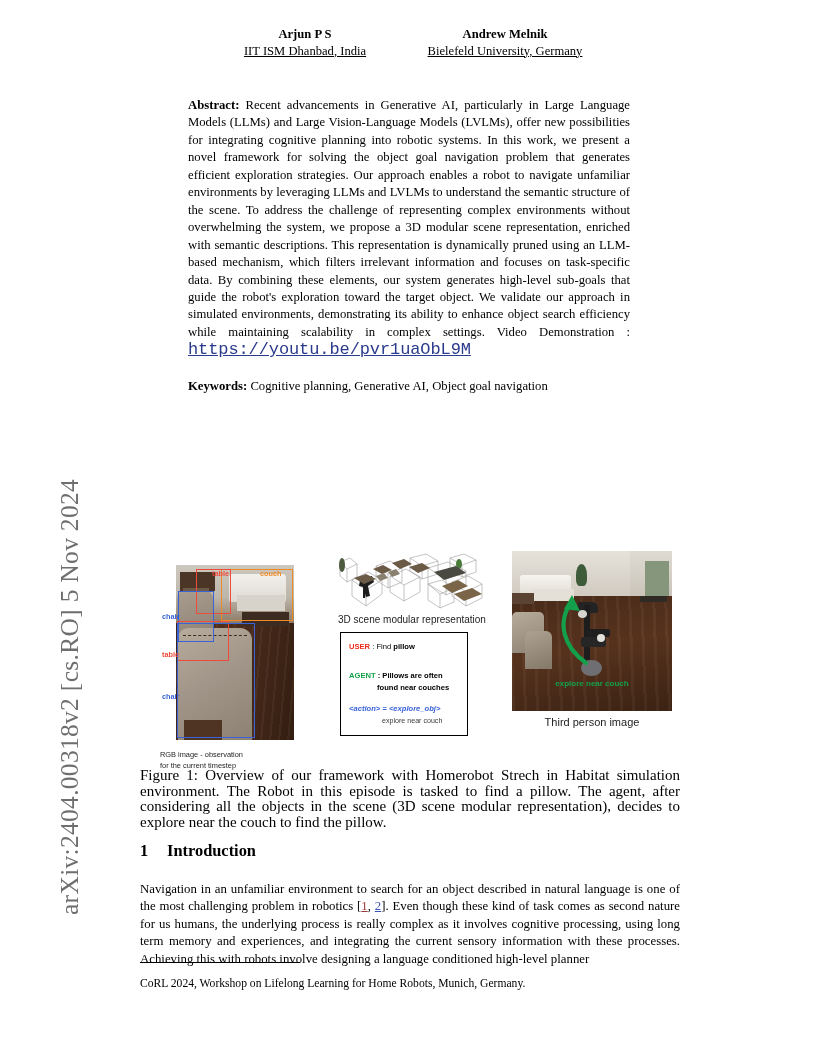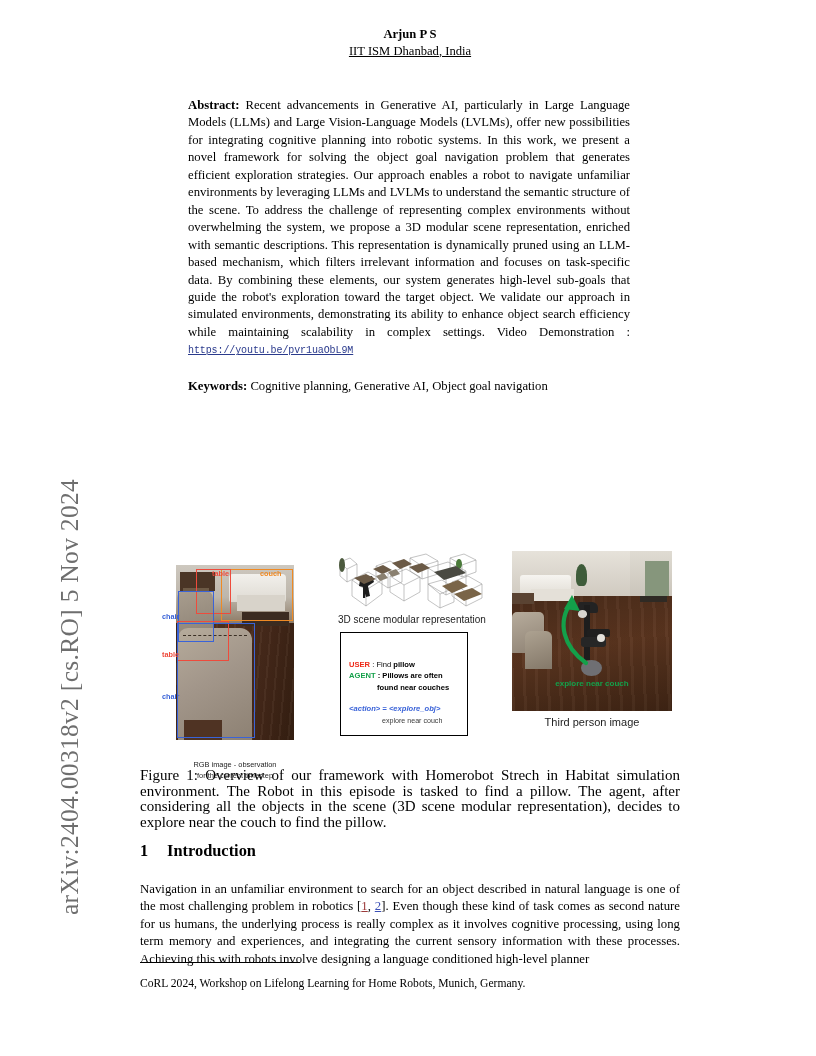--- a/index.html
+++ b/index.html
@@ -85,21 +85,21 @@
     width: 442px;
     font-size: 12.7px;
     line-height: 17.45px;
     text-align: justify;
     text-justify: inter-word;
     hyphens: manual;
   }
   .abstract .lead { font-weight: bold; }
   .mono-link {
     font-family: "Liberation Mono", monospace;
-    font-size: 10px;
+    font-size: 17px;
     color: #2a3a8c;
     letter-spacing: -0.1px;
   }
 
   .keywords {
     margin: 18px 0 0 48px;
     width: 442px;
     font-size: 12.7px;
     line-height: 17.4px;
   }
@@ -204,23 +204,22 @@
   .lbl.orange { color: #ef8a24; }
   .lbl-chair-1 { left: -14px; top: 47px; }
   .lbl-table-l { left: -14px; top: 85px; }
   .lbl-chair-2 { left: -14px; top: 127px; }
   .lbl-table-t { left: 36px;  top: 4px; }
   .lbl-couch-t { left: 84px;  top: 4px; }
 
   .panel-cap {
     position: absolute;
     left: -16px;
-    top: 195px;
+    top: 185px;
     width: 150px;
-    text-align: center;
     font-family: "Liberation Sans", sans-serif;
     font-size: 7.4px;
     line-height: 10.5px;
     color: #1d1d1d;
   }
 
   
   .panelB { position: absolute; left: 192px; top: 0px; width: 160px; height: 216px; }
   .scene3d { position: absolute; left: 0px; top: 4px; width: 160px; height: 58px; }
   .scene-cap {
@@ -233,21 +232,21 @@
   .dialog {
     position: absolute;
     left: 8px; top: 84px;
     width: 128px; height: 104px;
     border: 1.6px solid #000000;
     background: #ffffff;
     box-sizing: border-box;
     font-family: "Liberation Sans", sans-serif;
   }
   .dlg-line { position: absolute; font-size: 7.6px; font-weight: bold; white-space: nowrap; }
-  .dlg-user   { left: 8px;  top: 27px; }
+  .dlg-user   { left: 8px;  top: 9px; }
   .dlg-agent  { left: 8px;  top: 38px; }
   .dlg-agent2 { left: 36px; top: 50px; }
   .dlg-action { left: 8px;  top: 71px; font-style: italic; color: #3a63d8; }
   .dlg-sub    { left: 41px; top: 84px; font-size: 7.1px; font-weight: normal; color: #3a3a3a; }
   .c-user  { color: #ee2b19; }
   .c-agent { color: #14a04a; }
   .c-blk   { color: #000000; }
 
   
   .panelC { position: absolute; left: 372px; top: 0px; width: 168px; height: 216px; }
@@ -347,20 +346,24 @@
   <div class="arxiv-stamp-text">arXiv:2404.00318v2  [cs.RO]  5 Nov 2024</div>
 </div>
 
 <div class="page">
 
 
   <div class="authors">
     <div class="author author-1">
       <span class="author-name">Arjun P S</span>
       <span class="author-aff">IIT ISM Dhanbad, India</span>
+    </div>
+    <div class="author author-2">
+      <span class="author-name">Andrew Melnik</span>
+      <span class="author-aff">Bielefeld University, Germany</span>
     </div>
   </div>
 
   <div class="abstract">
     <span class="lead">Abstract:</span>
     <span>Recent advancements in Generative AI, particularly in Large Language Models (LLMs) and Large Vision-Language Models (LVLMs), offer new possibilities for integrating cognitive planning into robotic systems. In this work, we present a novel framework for solving the object goal navigation problem that generates efficient exploration strategies. Our approach enables a robot to navigate unfamiliar environments by leveraging LLMs and LVLMs to understand the semantic structure of the scene. To address the challenge of representing complex environments without overwhelming the system, we propose a 3D modular scene representation, enriched with semantic descriptions. This representation is dynamically pruned using an LLM-based mechanism, which filters irrelevant information and focuses on task-specific data. By combining these elements, our system generates high-level sub-goals that guide the robot's exploration toward the target object. We validate our approach in simulated environments, demonstrating its ability to enhance object search efficiency while maintaining scalability in complex settings. Video Demonstration :</span>
     <a class="mono-link" href="#">https://youtu.be/pvr1uaObL9M</a>
   </div>
 
   <div class="keywords">

